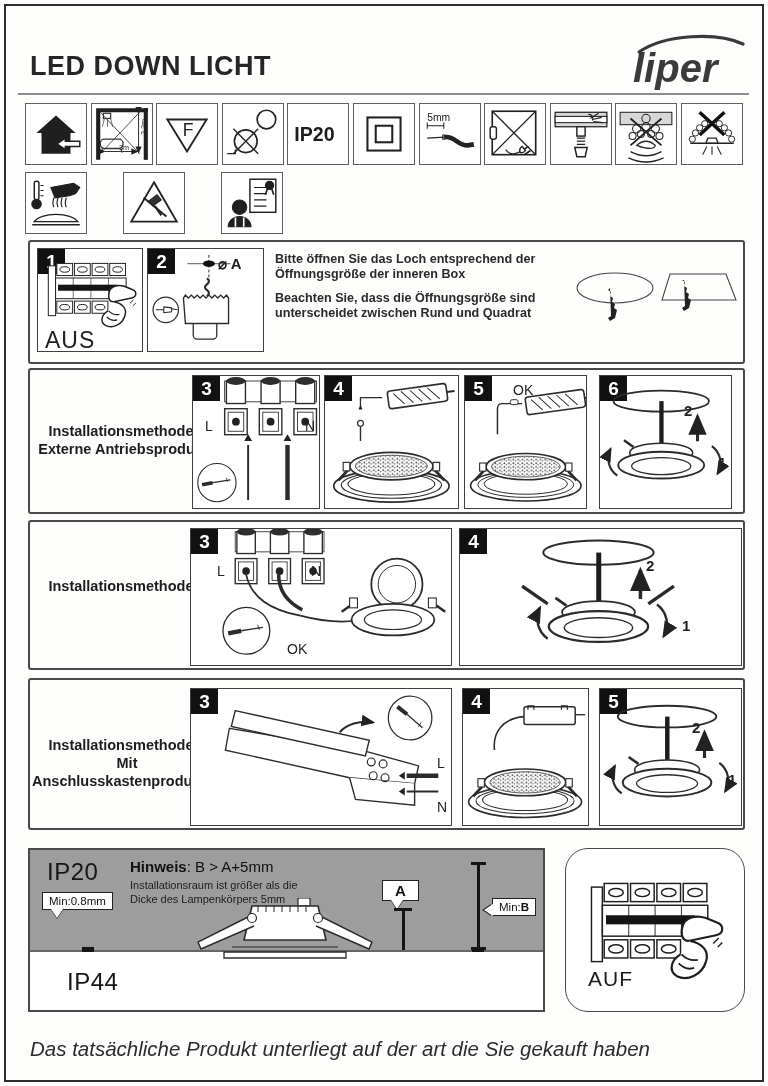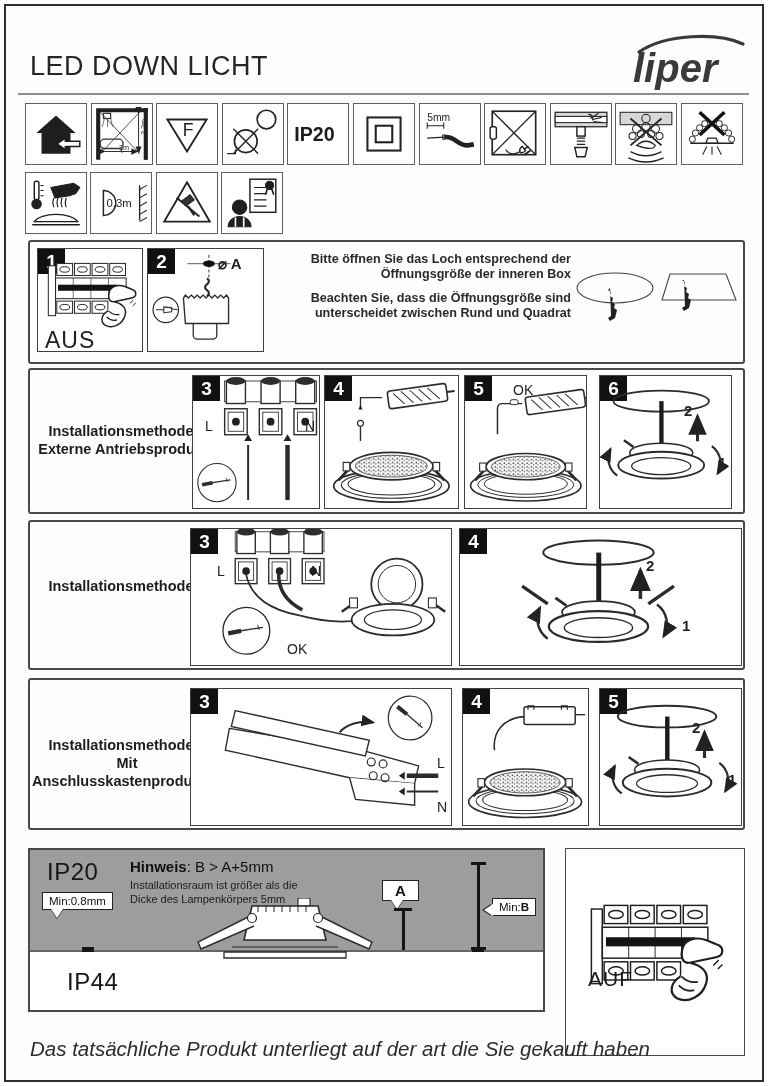--- a/index.html
+++ b/index.html
@@ -2,21 +2,21 @@
 <html><head>
 <meta charset="utf-8">
 <style>
   html,body{margin:0;padding:0;background:#e9e9e9;}
   .page{position:relative;width:768px;height:1086px;background:#fdfdfc;margin:0 auto;
         font-family:"Liberation Sans",sans-serif;color:#2b2b2b;overflow:hidden;}
   .page-border{position:absolute;left:4px;top:4px;right:4px;bottom:4px;border:2px solid #2e2e2e;pointer-events:none;}
   .abs{position:absolute;}
   
   .subtitle{left:30px;top:28px;font-size:21px;color:#3a3a3a;letter-spacing:.5px;}
-  .title{left:30px;top:51px;font-size:27px;font-weight:normal;color:#262626;letter-spacing:.5px;}
+  .title{left:30px;top:51px;font-size:27px;font-weight:bold;color:#262626;letter-spacing:.5px;}
   .logo{left:625px;top:32px;width:125px;height:58px;}
   .divider{left:18px;top:93px;width:731px;height:2px;background:#8d8d8d;}
   
   .icon-row{display:flex;justify-content:space-between;}
   .irow1{left:25px;top:103px;width:718px;}
   .irow2{left:25px;top:172px;width:258px;}
   .icon-box{width:62px;height:62px;border:1.5px solid #5f5f5f;background:#fff;box-sizing:border-box;}
   .icon-box svg{width:100%;height:100%;}
   
   .frame{border:2px solid #4a4a4a;border-radius:3px;background:#fdfdfc;box-sizing:border-box;}
@@ -282,28 +282,20 @@
         <circle cx="10.2" cy="30" r="4.5" fill="#1f1f1f" stroke-width="1.2"></circle>
         <path d="M14,12 h3 M14,17 h3 M14,22 h3" stroke-width="1"></path>
         <path d="M24,14 l22,-4 6,4 -4,6 -6,2 -14,2 z" fill="#1f1f1f"></path>
         <path d="M27,24 q-2,5 0,9 M31,24 q-2,5 0,9 M35,24 q-2,5 0,9 M39,24 q-2,5 0,9" stroke-width="1.1"></path>
         <path d="M8,47 a22,10 0 0 1 42,0 z" stroke-width="1.4" fill="#fff"></path>
         <path d="M6,50 h46" stroke-width="1.6"></path>
       </svg>
     </div>
     <div class="icon-box">
       <svg viewBox="0 0 58 58" fill="none" stroke="#222">
-        <path d="M12,17 a12,12 0 0 1 0,24 z" stroke-width="1.4" fill="#fff"></path>
-        <text x="15" y="33" font-size="11" stroke="none" fill="#1c1c1c">0.3m</text>
-        <path d="M47,12 v34" stroke-width="1.3"></path>
-        <path d="M47,16 l7,-4 M47,24 l7,-4 M47,32 l7,-4 M47,40 l7,-4 M47,47 l7,-4" stroke-width="1"></path>
-      </svg>
-    </div>
-    <div class="icon-box">
-      <svg viewBox="0 0 58 58" fill="none" stroke="#222">
         <path d="M29,9 L51,47 L7,47 Z" stroke-width="1.8"></path>
         <path d="M24,27 l8,-6 4,5 -8,6 z" fill="#333"></path>
         <path d="M30,32 l6,9" stroke-width="2"></path>
         <path d="M19,24 L41,42" stroke-width="1.8"></path>
       </svg>
     </div>
     <div class="icon-box">
       <svg viewBox="0 0 58 58" fill="none" stroke="#1f1f1f">
         <rect x="27" y="6" width="25" height="32" stroke-width="1.4" fill="#fff"></rect>
         <path d="M31,14 h12 M31,20 h12 M31,26 h12 M31,32 h12" stroke-width="1.1"></path>
@@ -331,21 +323,21 @@
         <path d="M40,15 h44" stroke-width="0.8"></path>
         <ellipse cx="62" cy="15" rx="6" ry="3.4" fill="#111" stroke="none"></ellipse>
         <path d="M60,30 q4,3 0,6 q-4,3 0,6 q4,3 0,6" stroke-width="2.2"></path>
         <path d="M36,50 l2,-3 3,3 3,-3 3,3 3,-3 3,3 3,-3 3,3 3,-3 3,3 3,-3 3,3 3,-3 3,3 3,-3 2,3 v26 h-44 z" stroke-width="1.4" fill="#fff"></path>
         <path d="M46,76 v12 a4,4 0 0 0 4,4 h16 a4,4 0 0 0 4,-4 v-12" stroke-width="1.3"></path>
         <circle cx="18" cy="62" r="13" stroke-width="1.2" fill="#fff"></circle>
         <path d="M8,62 h8 M16,59 v6 l8,-1 v-4 z M24,61 l6,1" stroke-width="1.1"></path>
       </svg>
       <span class="slbl b" style="left:70px;top:6px;font-size:15px;">⌀ A</span>
     </div>
-    <div class="abs prep-text" style="left:245px;top:10px;width:296px;text-align:right;">
+    <div class="abs prep-text" style="left:245px;top:10px;width:296px;">
       <p>Bitte öffnen Sie das Loch entsprechend der Öffnungsgröße der inneren Box</p>
       <p>Beachten Sie, dass die Öffnungsgröße sind unterscheidet zwischen Rund und Quadrat</p>
     </div>
     <div class="abs" style="left:540px;top:8px;width:170px;height:106px;">
       <svg class="svgfill" viewBox="0 0 170 106" fill="none" stroke="#444">
         <ellipse cx="45" cy="38" rx="38" ry="15" stroke-width="1.1"></ellipse>
         <path d="M38,40 l3,2 -1,4 3,2 -1,4 3,2 -1,4 3,2 -2,8 -5,3 -2,-3 3,-2 -1,-28 z" fill="#222" stroke="none"></path>
         <path d="M100,24 h56 l10,26 h-74 z" stroke-width="1.1"></path>
         <path d="M112,30 l3,2 -1,4 3,2 -1,4 3,2 -1,4 3,2 -2,8 -5,3 -2,-3 3,-2 -1,-26 z" fill="#222" stroke="none"></path>
       </svg>
@@ -515,21 +507,21 @@
         <path d="M88,8 v6 M96,8 v6 M104,8 v6 M112,8 v6 M120,8 v6 M128,8 v6 M136,8 v6" stroke-width="1"></path>
         <path d="M80,18 L28,44 l3,7 L84,28" stroke-width="1.4" fill="#fff"></path>
         <path d="M150,18 L202,44 l-3,7 L146,28" stroke-width="1.4" fill="#fff"></path>
         <circle cx="82" cy="20" r="4.5" stroke-width="1.2" fill="#fff"></circle>
         <circle cx="148" cy="20" r="4.5" stroke-width="1.2" fill="#fff"></circle>
         <path d="M62,49 h106" stroke-width="1.2"></path>
         <path d="M54,54 h122 v6 h-122 z" stroke-width="1.3" fill="#fff"></path>
       </svg>
     </div>
   </div>
-  <div class="abs ipbox" style="left:565px;top:848px;width:180px;height:208px;border-width:1.6px;">
+  <div class="abs ipbox" style="left:565px;top:848px;width:180px;height:164px;border-width:1.6px;border-radius:23px;">
     <svg class="svgfill" viewBox="0 0 180 164">
       <use href="#g-breaker" transform="translate(22,22) scale(0.92)"></use>
     </svg>
     <span class="abs" style="left:22px;top:118px;font-size:21px;color:#1d1d1d;letter-spacing:1px;">AUF</span>
   </div>
 
   <div class="abs footer">Das tatsächliche Produkt unterliegt auf der art die Sie gekauft haben</div>
 </div>
 
 </body></html>

